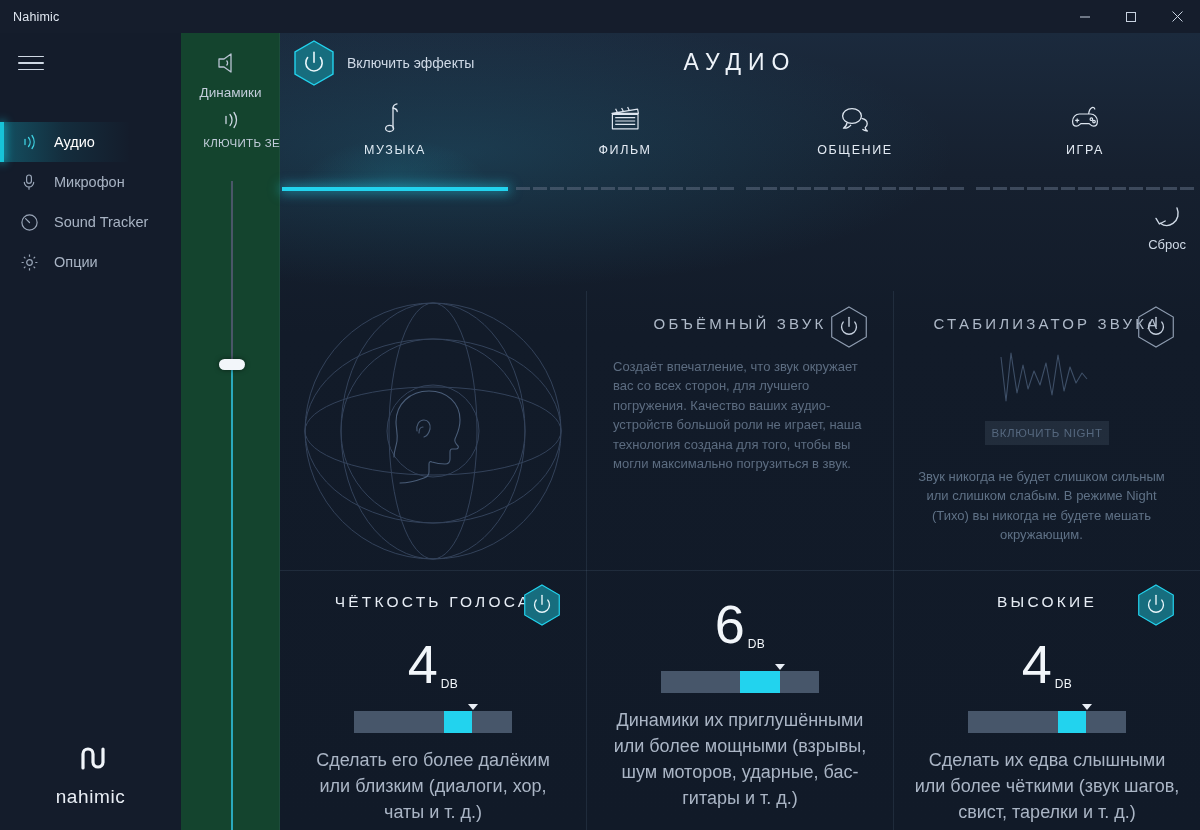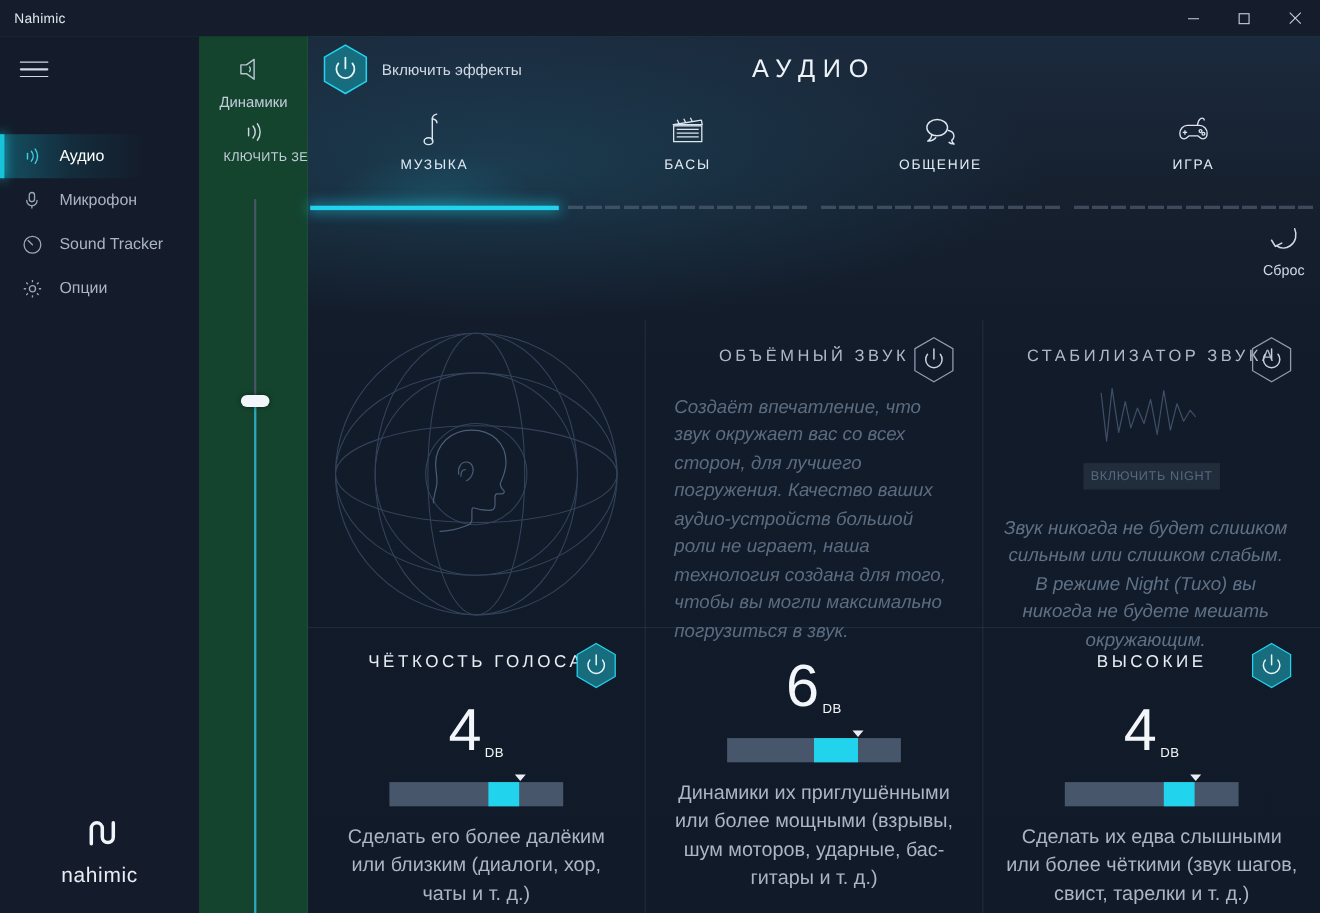--- a/index.html
+++ b/index.html
@@ -204,21 +204,21 @@
     padding-top: 22px; gap: 0;
   }
   .feat-title {
     color: #aeb9c8; font-size: 15px; letter-spacing: 3.2px;
     text-align: center; line-height: 1.45;
     font-family: "Liberation Sans", sans-serif;
   }
   .feat-head .hex { position: absolute; right: 24px; top: 14px; }
   .feat-desc {
     margin: 22px 26px 0 26px;
-    color: #5c6c80; font-size: 17px; line-height: 1.5; font-style: italic;
+    color: #5c6c80; font-size: 13px; line-height: 1.5;
   }
   .feat-desc.center { text-align: center; color: #5f7186; margin-left: 15px; }
 
   .wave { display: flex; justify-content: center; margin-top: 14px; }
   .night-btn {
     margin: 14px auto 0 auto;
     width: 124px; height: 24px;
     background: rgba(150,170,195,.13);
     display: flex; align-items: center; justify-content: center;
     color: #55677e; font-size: 11.5px; letter-spacing: .6px;
@@ -405,21 +405,21 @@
 
       <div class="tab">
         <span class="tab-ico">
           <svg width="34" height="30" viewBox="0 0 34 30" fill="none" stroke="currentColor" stroke-width="1.2" stroke-linejoin="round">
             <path d="M4 9.4 29.6 5.2l.8 4.2H4.8z"></path>
             <path d="M9.4 8.5 7.6 4.8M15.4 7.6 13.6 3.9M21.4 6.7 19.6 3"></path>
             <rect x="4.4" y="10.4" width="25.6" height="14.4"></rect>
             <path d="M7.2 13.6h20M7.2 17h20M7.2 20.4h20"></path>
           </svg>
         </span>
-        <span class="tab-label">БАСЫ</span>
+        <span class="tab-label">ФИЛЬМ</span>
       </div>
 
       <div class="tab">
         <span class="tab-ico">
           <svg width="34" height="28" viewBox="0 0 34 28" fill="none" stroke="currentColor" stroke-width="1.3" stroke-linejoin="round">
             <ellipse cx="14" cy="11" rx="9.4" ry="7.4"></ellipse>
             <path d="M9 17.6c-.2 2.4-1.6 4.4-3.6 5.6 3.2.2 6-1.2 7.6-3.4"></path>
             <path d="M23.6 13.4c3.2.6 5.6 2.8 5.6 5.4 0 1.4-.8 2.8-2 3.8.2 1.4 1 2.6 2.2 3.4-2-.2-3.8-.8-5-1.8"></path>
           </svg>
         </span>

